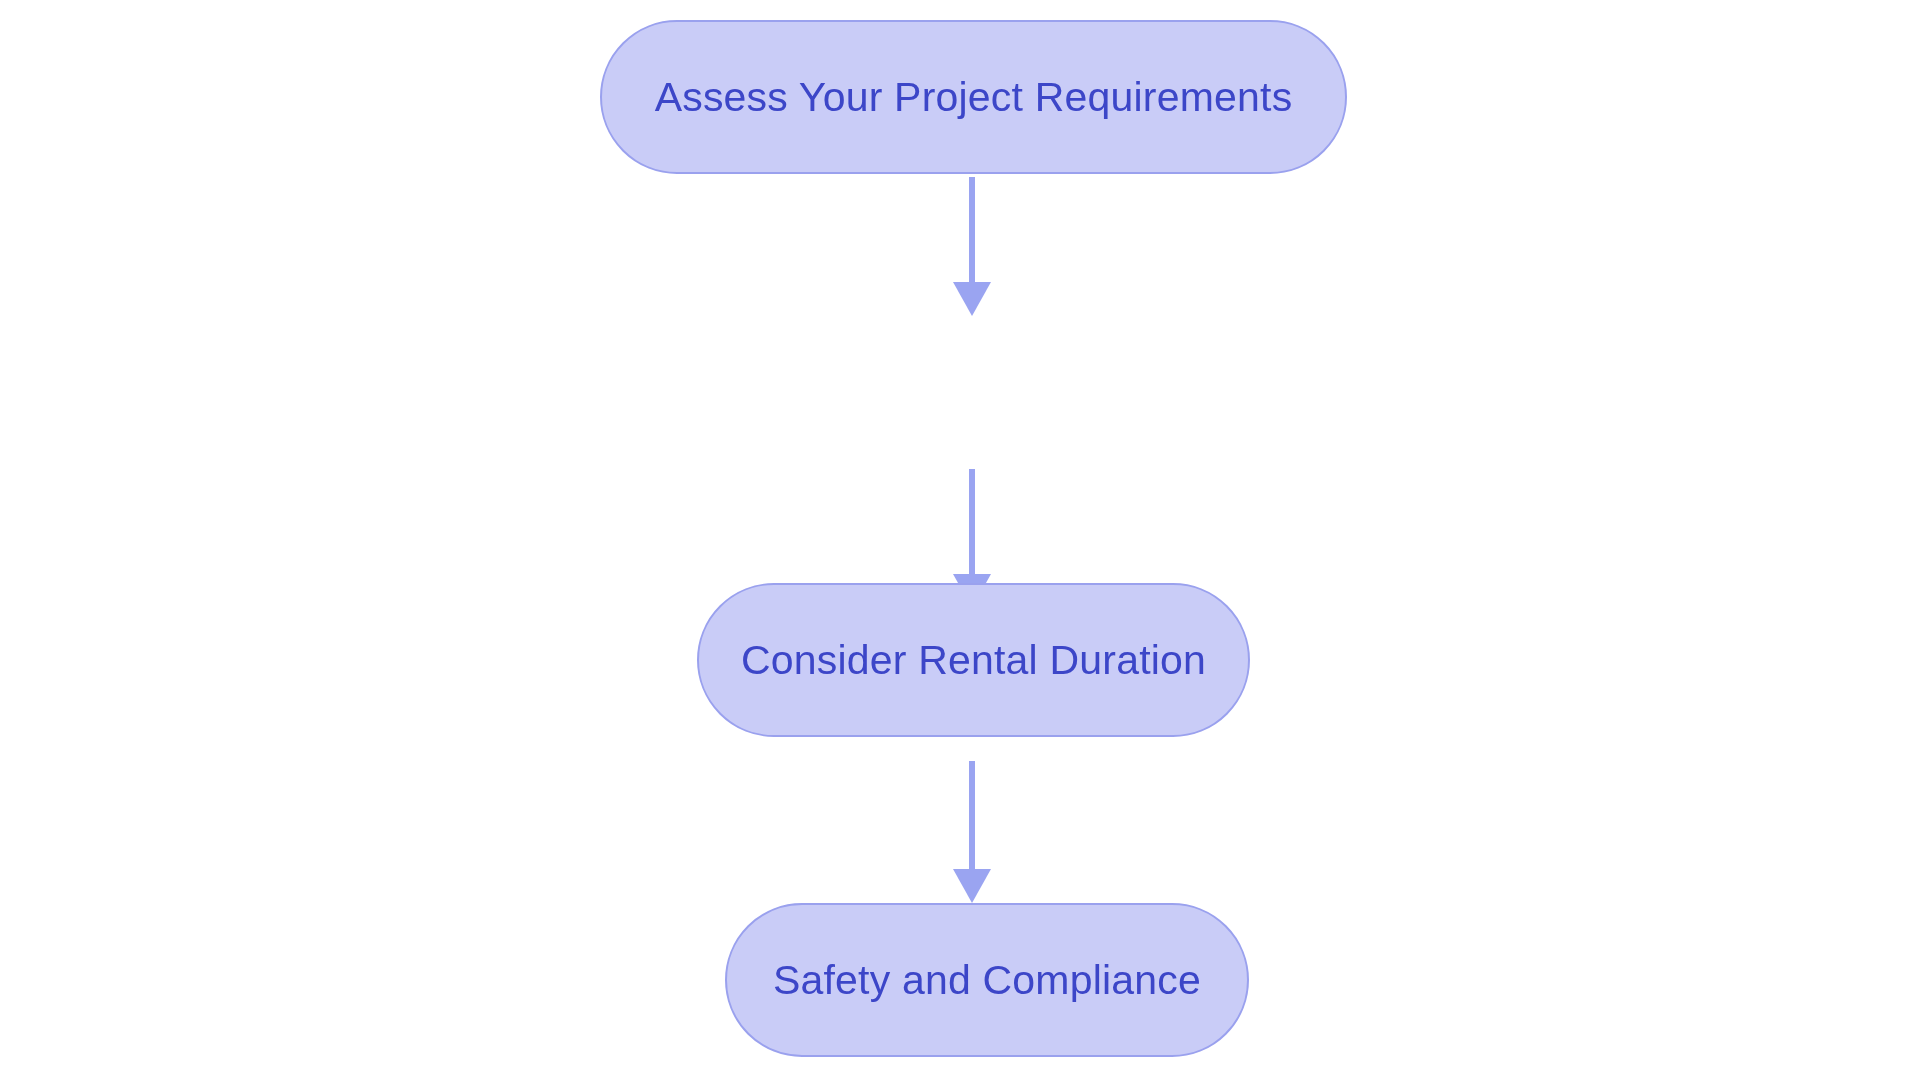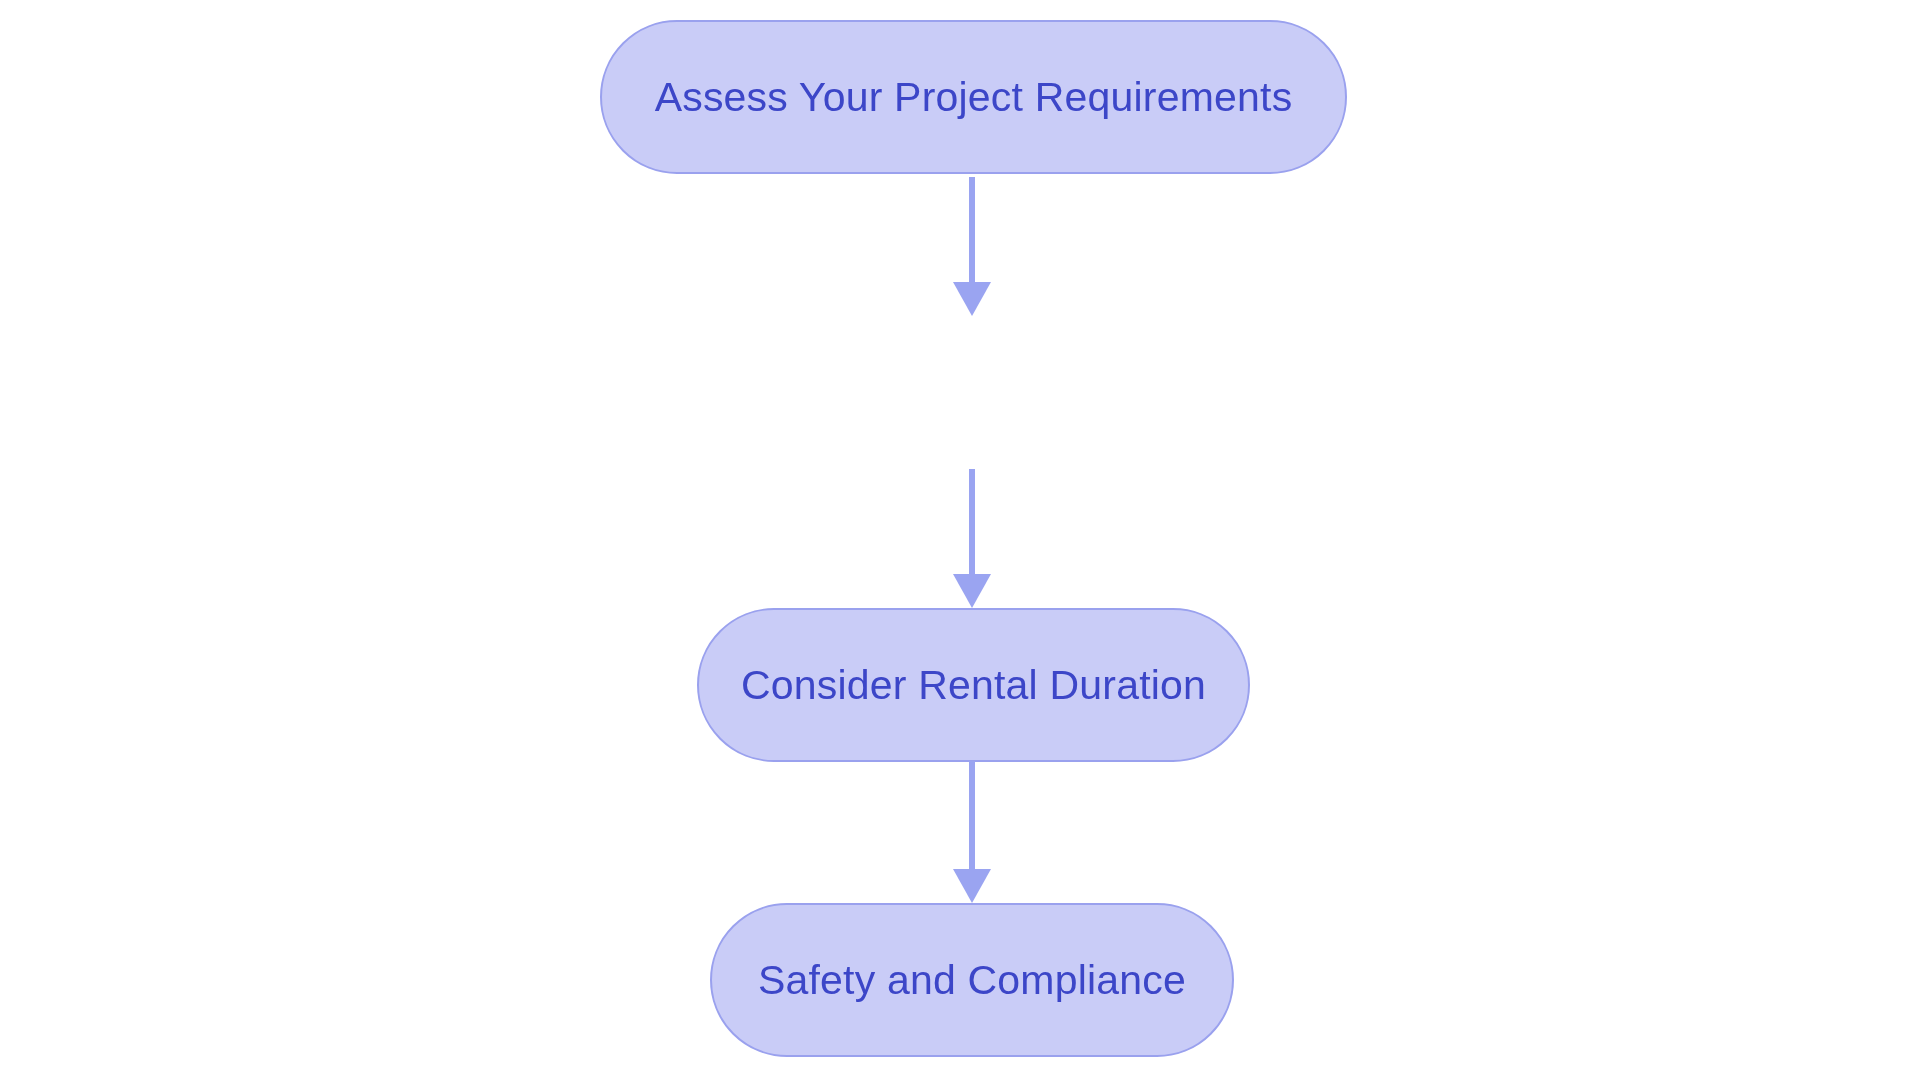--- a/index.html
+++ b/index.html
@@ -30,22 +30,22 @@
   .node .label {
     color: var(--text-color, #3c46c8);
     font-size: 41px;
     line-height: 1;
     letter-spacing: 0.2px;
     white-space: nowrap;
     text-align: center;
   }
   .node-1 { left: 588px; top: 20px;  width: 747px; }
   .node-2 { left: 763px; top: 316px; width: 396px; }
-  .node-3 { left: 685px; top: 608px; width: 553px; }
-  .node-4 { left: 698px; top: 903px; width: 524px; }
+  .node-3 { left: 685px; top: 583px; width: 553px; }
+  .node-4 { left: 713px; top: 903px; width: 524px; }
 
   .arrow {
     position: absolute;
     left: 941px;
     width: 39px;
   }
   .arrow-1 { top: 177px; height: 139px; }
   .arrow-2 { top: 469px; height: 139px; }
   .arrow-3 { top: 761px; height: 142px; }
 

